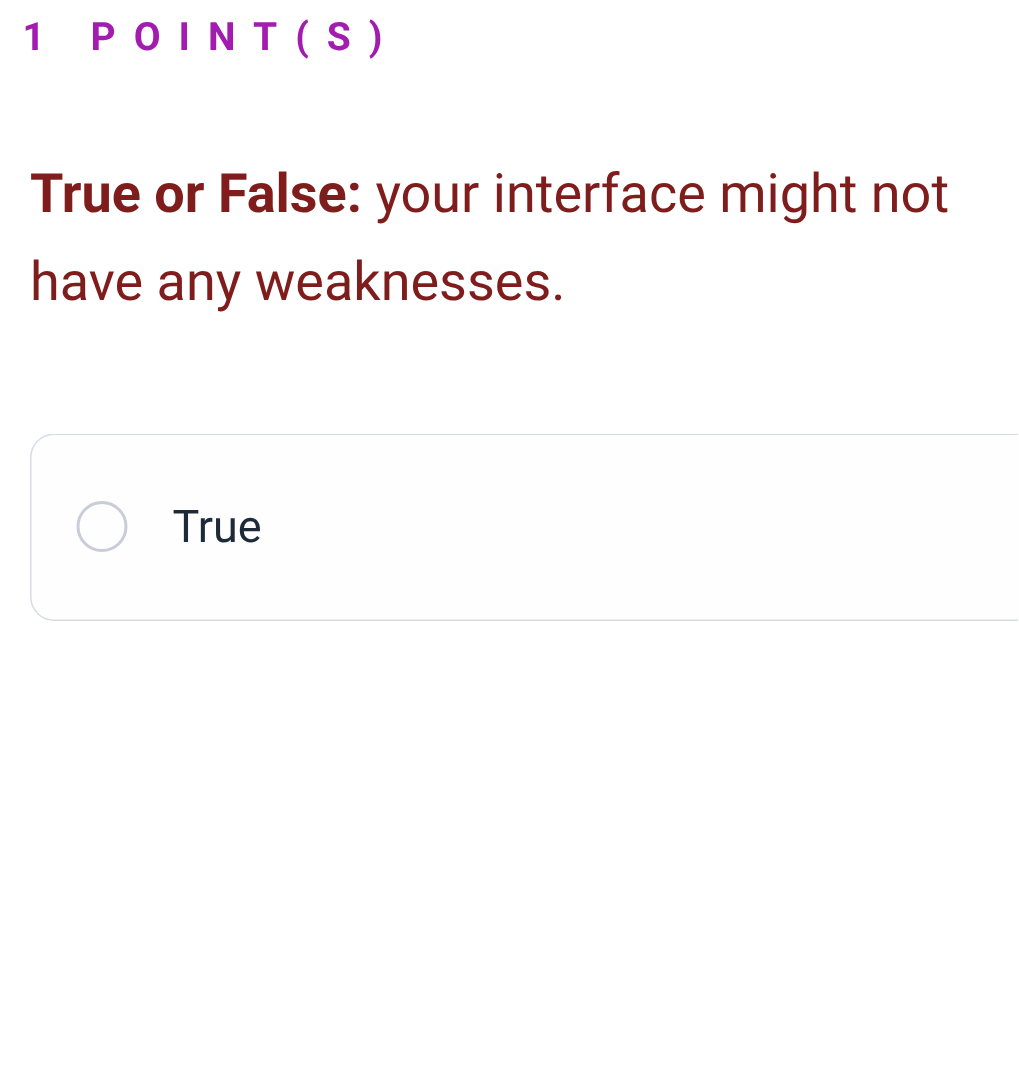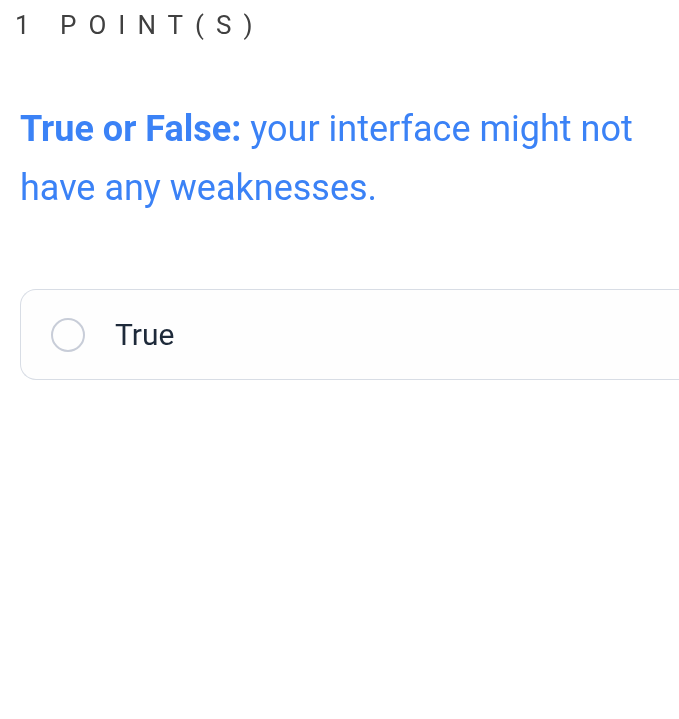--- a/index.html
+++ b/index.html
@@ -12,47 +12,47 @@
       background: #ffffff;
       width: 679px;
       height: 719px;
       padding: 10px 20px;
       color: #1e2a3a;
       overflow: hidden;
     }
     .points-label {
       font-size: 26px;
       letter-spacing: 12px;
-      color: #404040;
-      font-weight: 400;
+      color: #a21caf;
+      font-weight: 700;
       margin-bottom: 60px;
       margin-left: -5px;
     }
     .question {
       font-size: 36px;
       line-height: 1.65;
-      color: #3b82f6;
+      color: #7f1d1d;
       margin-bottom: 70px;
       font-weight: 400;
     }
     .question-prefix {
       font-weight: 700;
     }
     .options {
       display: flex;
       flex-direction: column;
       gap: 28px;
     }
     .option {
       display: flex;
-      align-items: flex-end;
+      align-items: flex-start;
       border: 1px solid #d8dde5;
       border-radius: 16px 0 0 16px;
       border-right: none;
-      padding: 27px 30px;
+      padding: 44px 30px;
       cursor: pointer;
       background: #fefefe;
       margin-right: -20px;
     }
     .radio-circle {
       width: 34px;
       height: 34px;
       border: 2px solid #c8cdd8;
       border-radius: 50%;
       margin-right: 30px;

